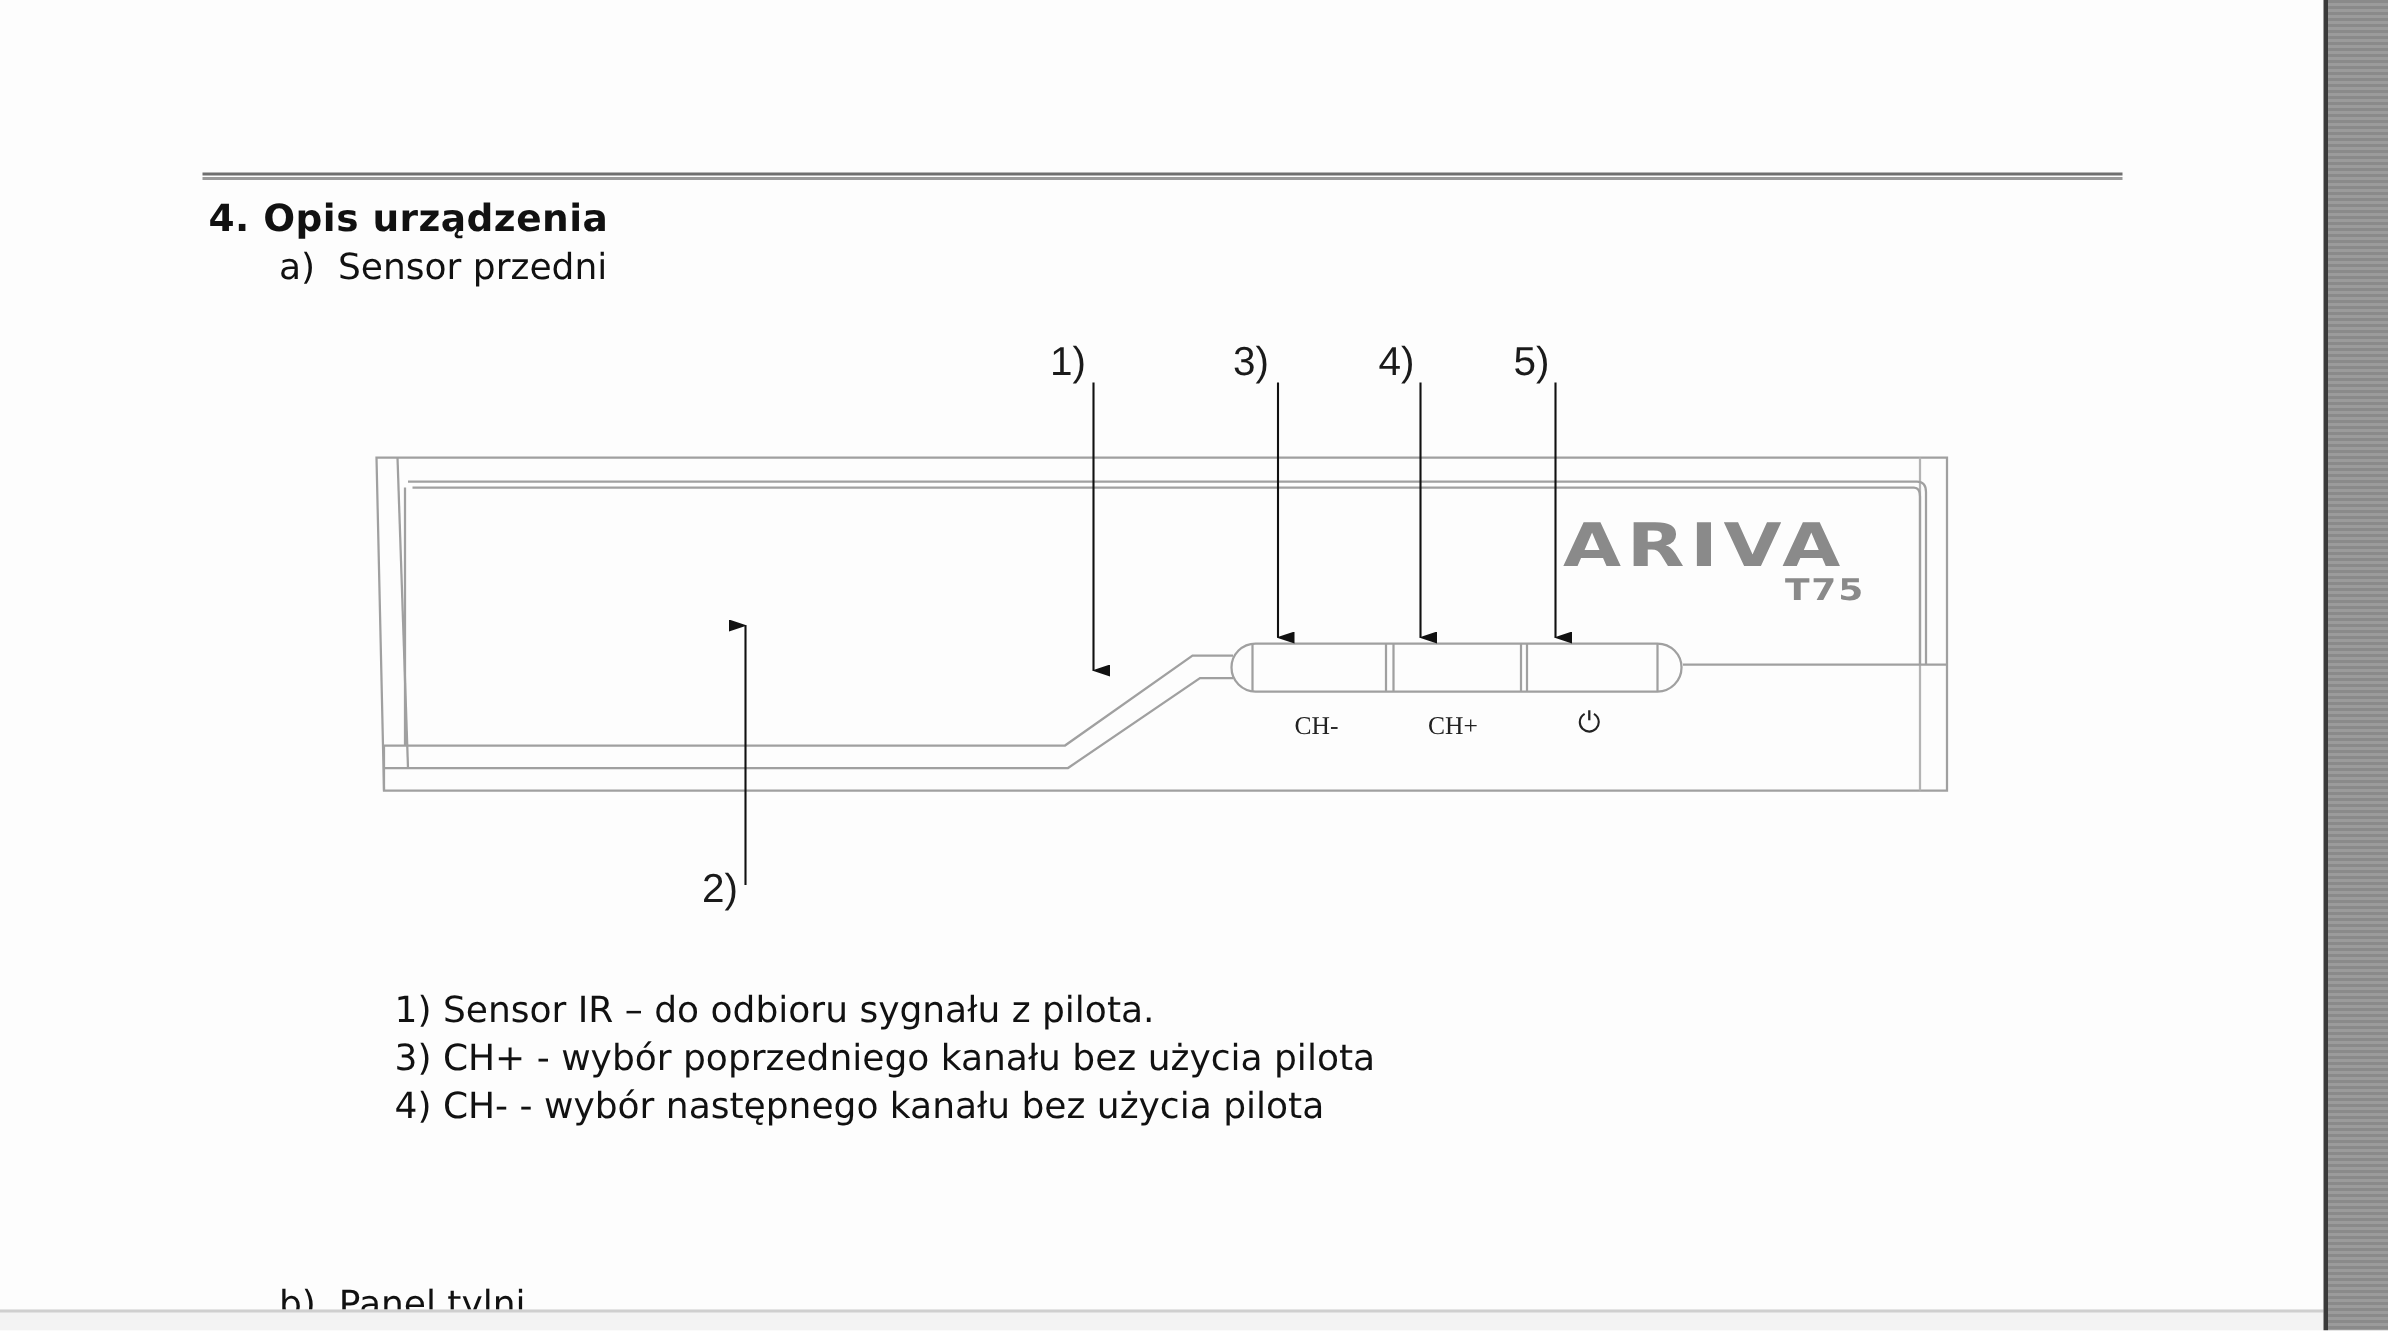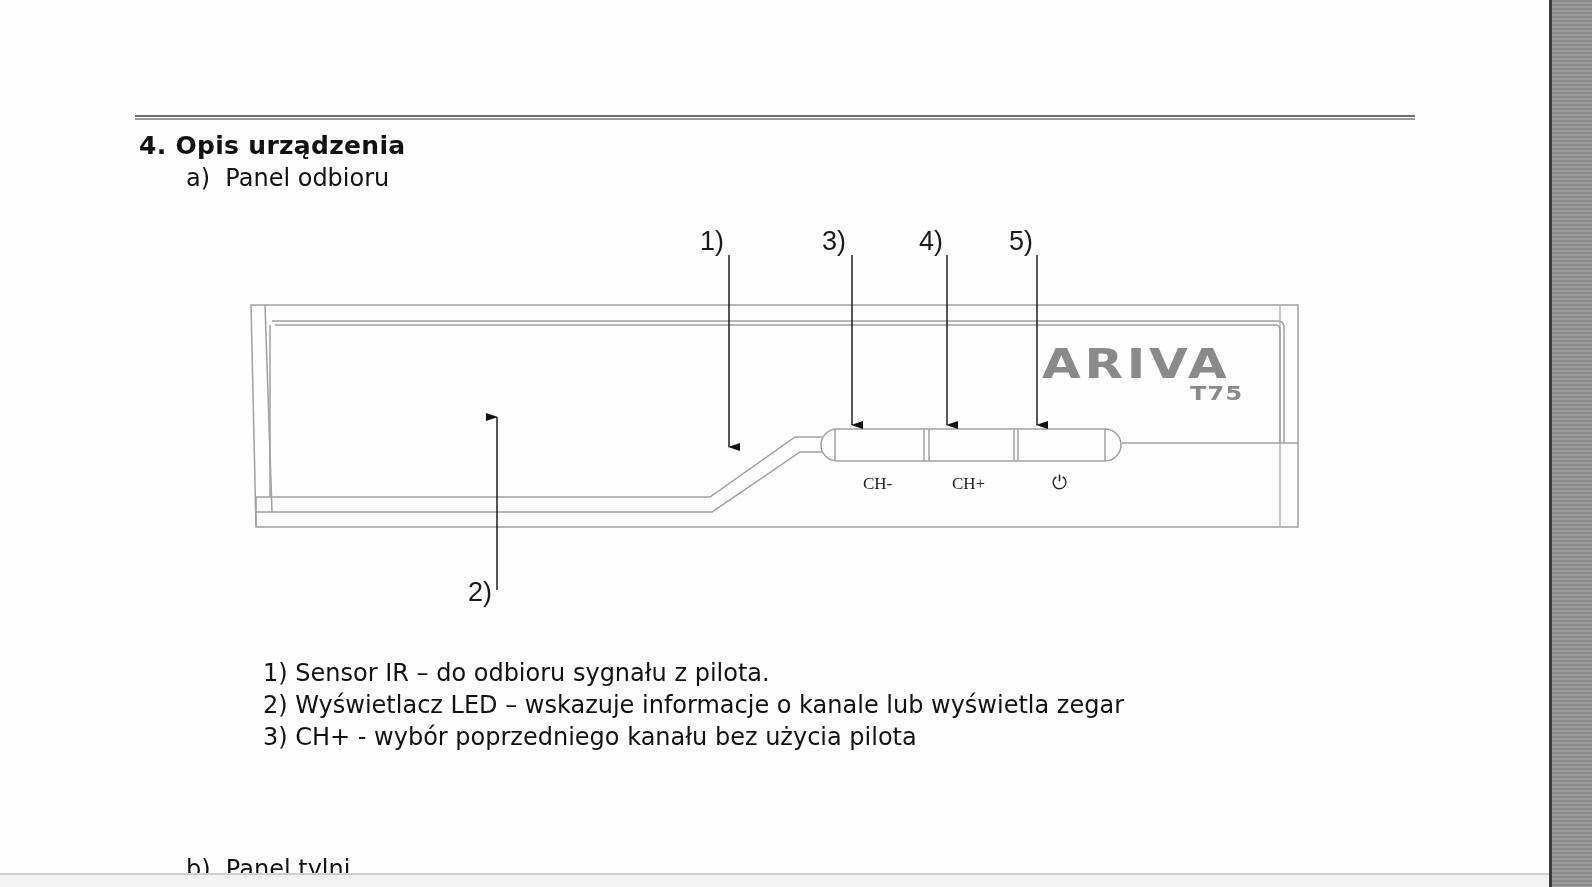--- a/index.html
+++ b/index.html
@@ -54,21 +54,21 @@
   }
 </style>
 </head>
 <body>
 
 <div class="page">
 
   <div class="rule"></div>
 
   <div class="section-title">4. Opis urządzenia</div>
-  <div class="sub-heading" style="top:164px;">a)  Panel odbioru</div>
+  <div class="sub-heading" style="top:164px;">a)  Sensor przedni</div>
 
   <svg class="device-svg" width="1549" height="873" viewBox="0 0 1549 873">
     <defs>
       <marker id="arr" markerWidth="8" markerHeight="12" refX="4" refY="11" orient="auto-start-reverse" markerUnits="userSpaceOnUse">
         <path d="M0,0 L8,0 L4,12 Z" fill="#111"></path>
       </marker>
     </defs>
     <g fill="none" stroke="#a0a0a0" stroke-width="1.5">
 
       <path d="M251,305 L1298,305 L1298,527 L256,527 Z"></path>
@@ -109,21 +109,21 @@
   <div class="btn-label" style="left:1052px; top:472px; font-size:19px;">⏻</div>
 
   <div class="callout" style="left:700px; top:226px;">1)</div>
   <div class="callout" style="left:468px; top:577px;">2)</div>
   <div class="callout" style="left:822px; top:226px;">3)</div>
   <div class="callout" style="left:919px; top:226px;">4)</div>
   <div class="callout" style="left:1009px; top:226px;">5)</div>
 
   <ul class="desc-list">
     <li>1) Sensor IR – do odbioru sygnału z pilota.</li>
-    <li>2) Wyświetlacz LED – wskazuje informacje o kanale lub wyświetla zegar</li>
     <li>3) CH+ - wybór poprzedniego kanału bez użycia pilota</li>
+    <li>4) CH- - wybór następnego kanału bez użycia pilota</li>
   </ul>
 
   <div class="sub-heading" style="top:823px;margin-top:32px;">b)  Panel tylni</div>
 </div>
 
 <div class="bottom-edge"></div>
 <div class="scroll-gutter"></div>
 
 </body></html>

